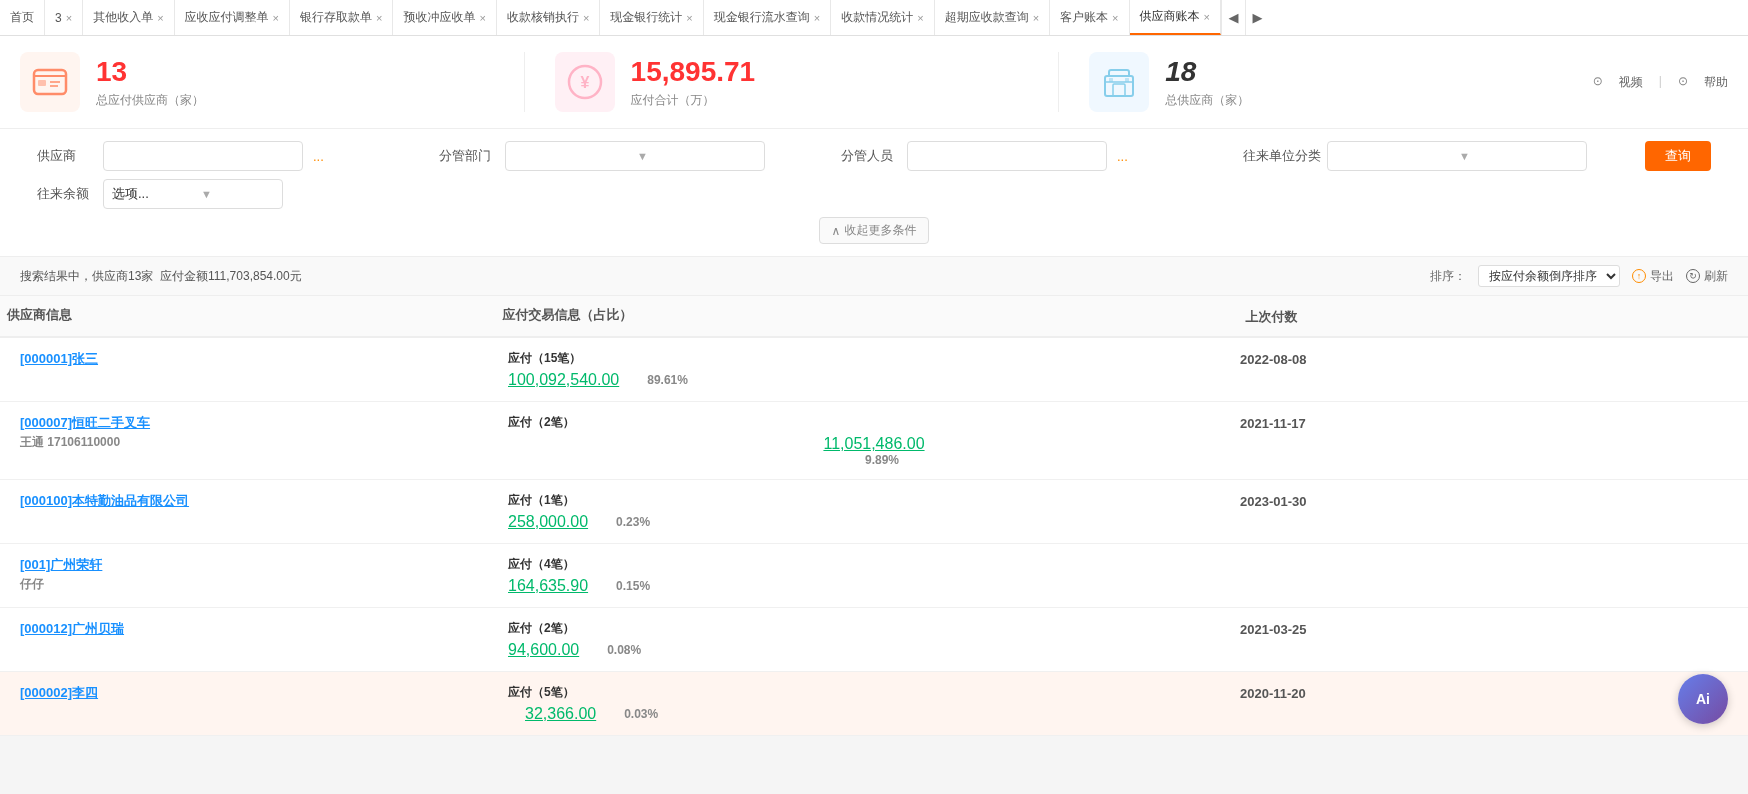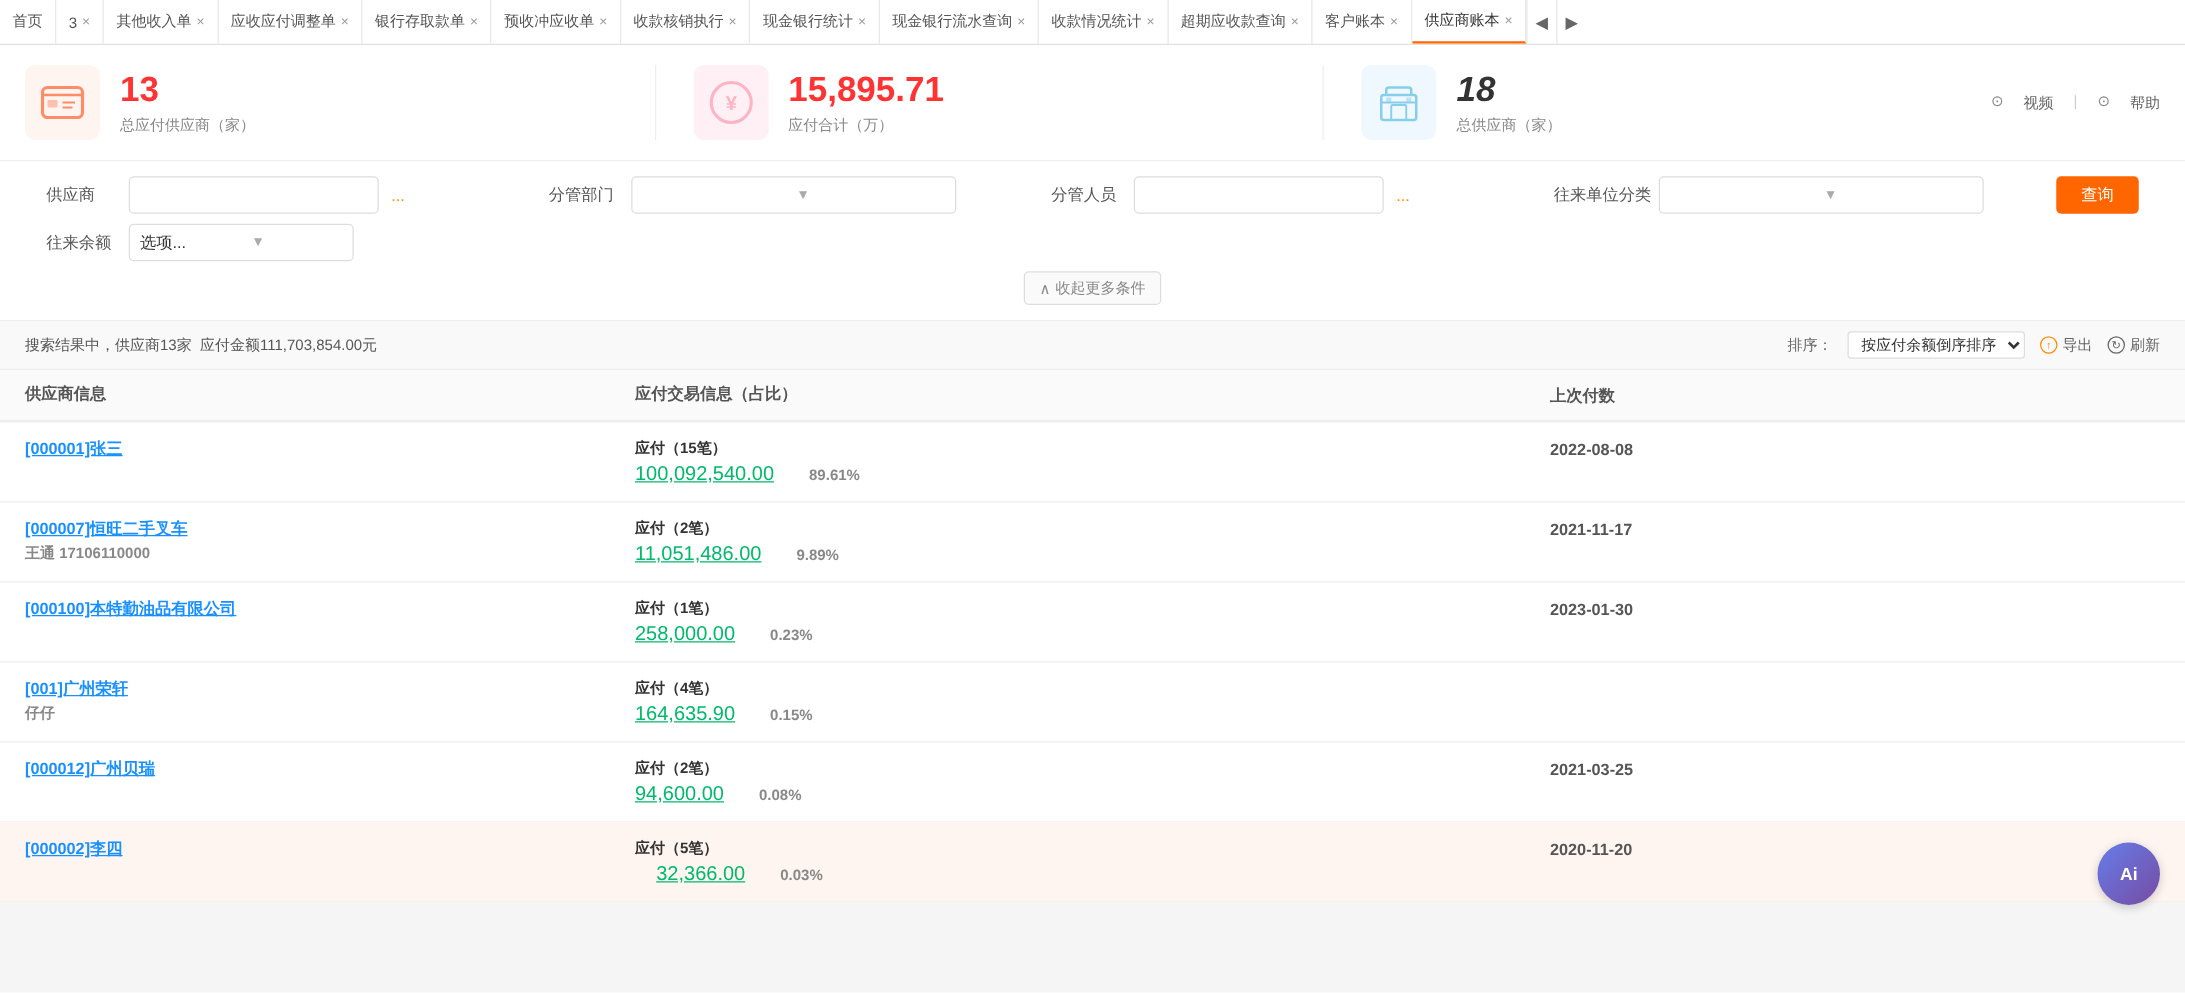--- a/index.html
+++ b/index.html
@@ -43,21 +43,21 @@
     .result-bar { display: flex; align-items: center; justify-content: space-between; background: #f9f9f9; padding: 8px 20px; border-bottom: 1px solid #eee; font-size: 12px; color: #555; }
     .result-info { display: flex; gap: 16px; }
     .result-actions { display: flex; align-items: center; gap: 12px; }
     .sort-label { color: #666; }
     .sort-select { border: 1px solid #ddd; background: #fff; border-radius: 3px; padding: 2px 6px; font-size: 12px; color: #333; cursor: pointer; }
     .action-btn { display: flex; align-items: center; gap: 4px; font-size: 12px; color: #666; cursor: pointer; }
     .action-icon { width: 14px; height: 14px; border-radius: 50%; border: 1.5px solid #ff8c00; display: flex; align-items: center; justify-content: center; font-size: 9px; color: #ff8c00; }
 
     
     .table-wrap { background: #fff; margin: 0; }
-    .table-header { display: flex; padding: 10px 20px; border-bottom: 2px solid #eee; background: #fafafa; }
+    .table-header { display: flex; padding: 10px 7px; border-bottom: 2px solid #eee; background: #fafafa; }
     .col-supplier { flex: 2; font-size: 13px; font-weight: bold; color: #555; }
     .col-payable { flex: 3; font-size: 13px; font-weight: bold; color: #555; }
     .col-lastpay { flex: 2; font-size: 13px; font-weight: bold; color: #555; }
 
     .table-row { display: flex; padding: 12px 20px; border-bottom: 1px solid #f0f0f0; align-items: flex-start; }
     .table-row.highlighted { background: #fff5f0; }
     .col-supplier { flex: 2; }
     .supplier-link { color: #1890ff; text-decoration: underline; cursor: pointer; font-size: 13px; }
     .supplier-sub { font-size: 12px; color: #888; margin-top: 2px; }
     .col-payable { flex: 3; }
@@ -269,21 +269,21 @@
     <div class="col-lastpay">2022-08-08</div>
   </div>
 
   <div class="table-row">
     <div class="col-supplier">
       <div><a class="supplier-link">[000007]恒旺二手叉车</a></div>
       <div class="supplier-sub">王通  17106110000</div>
     </div>
     <div class="col-payable">
       <div class="payable-label">应付（2笔）</div>
-      <div style="display:flex; align-items:center; gap:12px;">
+      <div style="display:flex; align-items:center; flex-direction:column;">
         <a class="payable-amount">11,051,486.00</a>
         <span class="payable-percent">9.89%</span>
       </div>
     </div>
     <div class="col-lastpay">2021-11-17</div>
   </div>
 
   <div class="table-row">
     <div class="col-supplier">
       <div><a class="supplier-link">[000100]本特勤油品有限公司</a></div>

